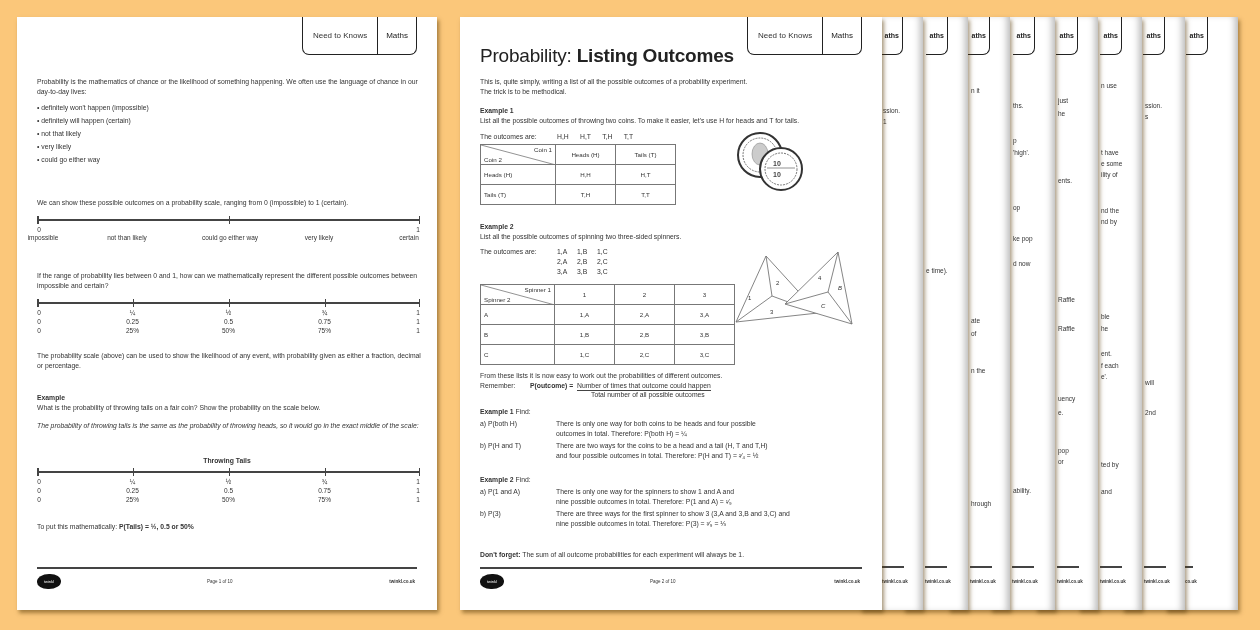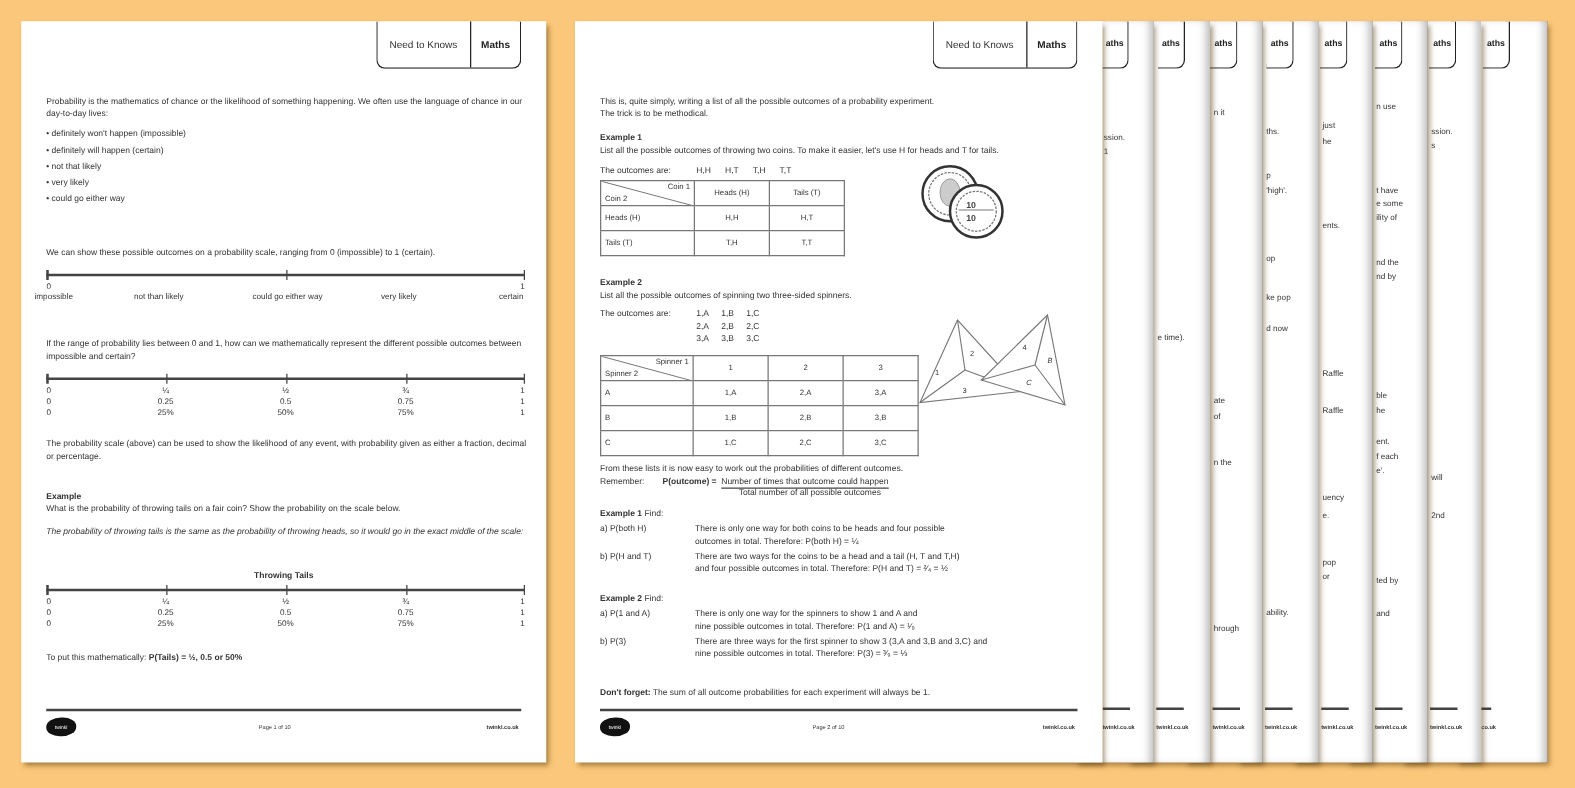--- a/index.html
+++ b/index.html
@@ -9,21 +9,21 @@
   .page { position: absolute; background: #fff; box-shadow: 2px 3px 4px rgba(90,60,10,0.55); overflow: hidden; }
   #page1 { left: 17px; top: 17px; width: 420px; height: 593px; }
   #page2 { left: 460px; top: 17px; width: 422px; height: 593px; z-index: 20; }
 
   .stack-page { position: absolute; top: 17px; height: 593px; background: #fff; overflow: hidden;
      box-shadow: -6px 0 7px -3px rgba(0,0,0,0.28) inset, 2px 3px 4px rgba(90,60,10,0.5); }
 
   .tabbox { position: absolute; top: 0; right: 20px; height: 38px; border: 1.5px solid #222; border-top: none;
      border-radius: 0 0 7px 7px; display: flex; font-size: 8px; }
   .tabbox .t1 { padding: 0 10px; display: flex; align-items: center; border-right: 1.5px solid #222; color: #333; }
-  .tabbox .t2 { padding: 0 8px; display: flex; align-items: center; font-weight: bold; }
+  .tabbox .t2 { padding: 0 8px; display: flex; align-items: center; font-weight: normal; }
 
   .title { position: absolute; left: 20px; top: 28px; font-size: 19px; color: #222; letter-spacing: -0.2px; }
   .title b { font-weight: bold; }
 
   .txt { position: absolute; font-size: 6.8px; line-height: 10px; color: #333; }
   .it { font-style: italic; }
   .bold { font-weight: bold; }
   ul.bul { list-style: none; }
   ul.bul li { font-size: 6.8px; line-height: 13px; }
   ul.bul li::before { content: "• "; }
@@ -228,20 +228,21 @@
   <div class="logo" style="left:20px;top:557px;">twinkl</div>
   <div class="foot-txt" style="left:190px;top:562px;">Page 1 of 10</div>
   <div class="foot-txt bold" style="right:22px;top:562px;">twinkl.co.uk</div>
 </div>
 
 <div class="page" id="page2">
   <div class="tabbox">
     <div class="t1">Need to Knows</div>
     <div class="t2">Maths</div>
   </div>
+  <div class="title"><span>Probability: </span><b>Listing Outcomes</b></div>
 
   <div class="txt" style="left:20px;top:60px;width:390px;">This is, quite simply, writing a list of all the possible outcomes of a probability experiment.</div>
   <div class="txt" style="left:20px;top:70px;width:390px;">The trick is to be methodical.</div>
 
   <div class="txt bold" style="left:20px;top:89px;">Example 1</div>
   <div class="txt" style="left:20px;top:99px;width:400px;">List all the possible outcomes of throwing two coins. To make it easier, let's use H for heads and T for tails.</div>
   <div class="txt" style="left:20px;top:115px;">The outcomes are:</div>
   <div class="txt" style="left:97px;top:115px;word-spacing:0;">
     <span>H,H</span>&nbsp;&nbsp;&nbsp;&nbsp;&nbsp;
     <span>H,T</span>&nbsp;&nbsp;&nbsp;&nbsp;&nbsp;

